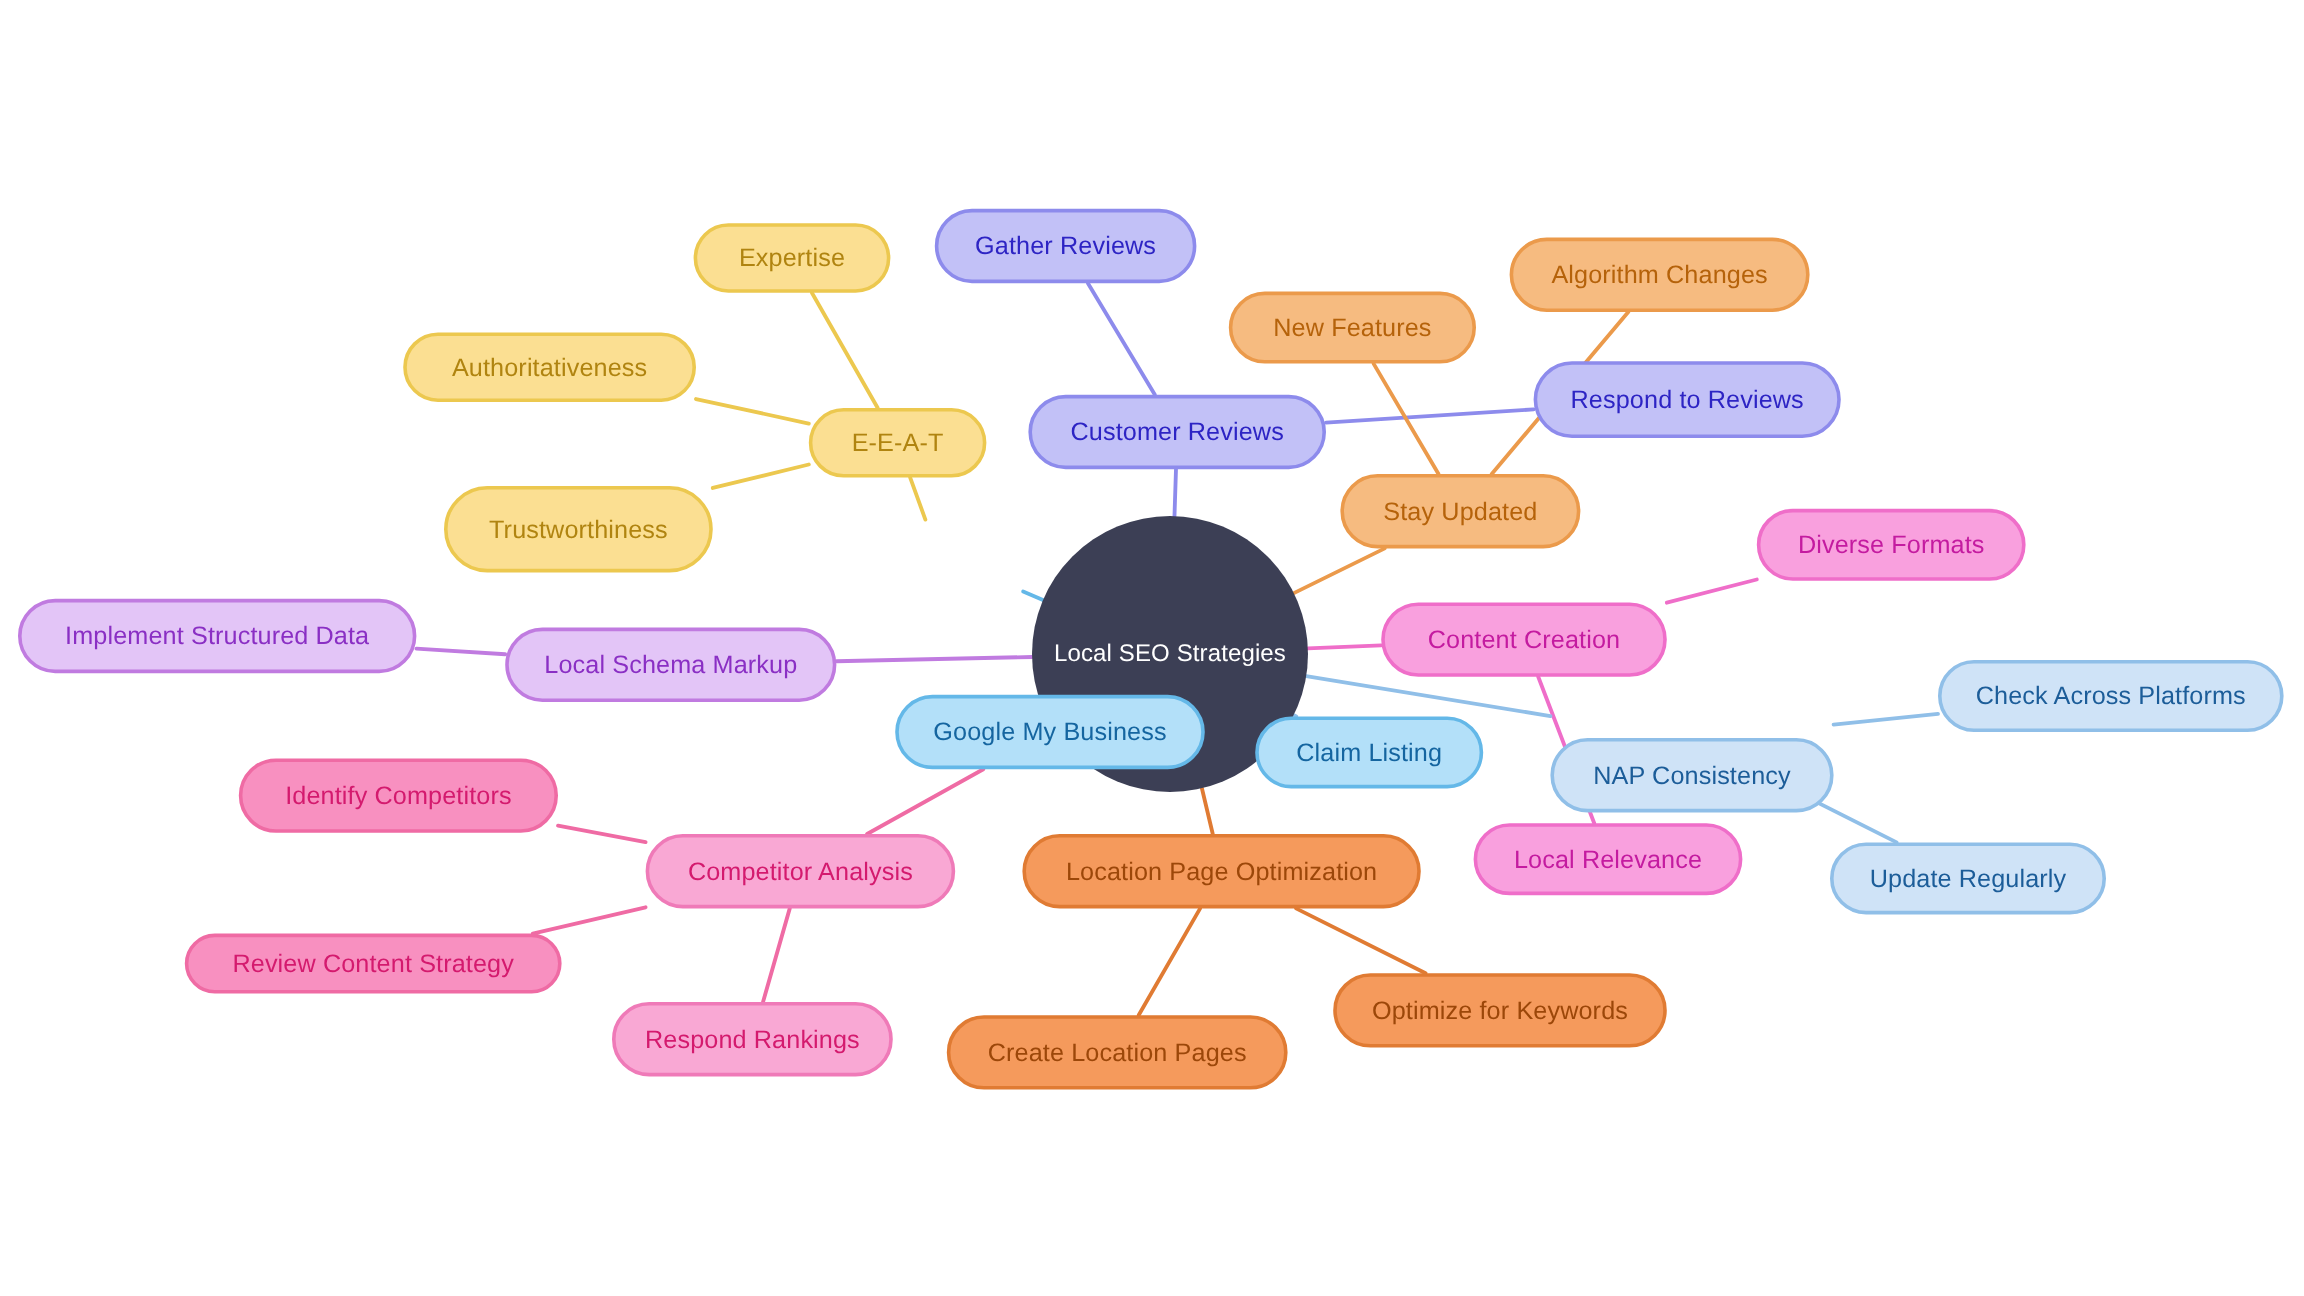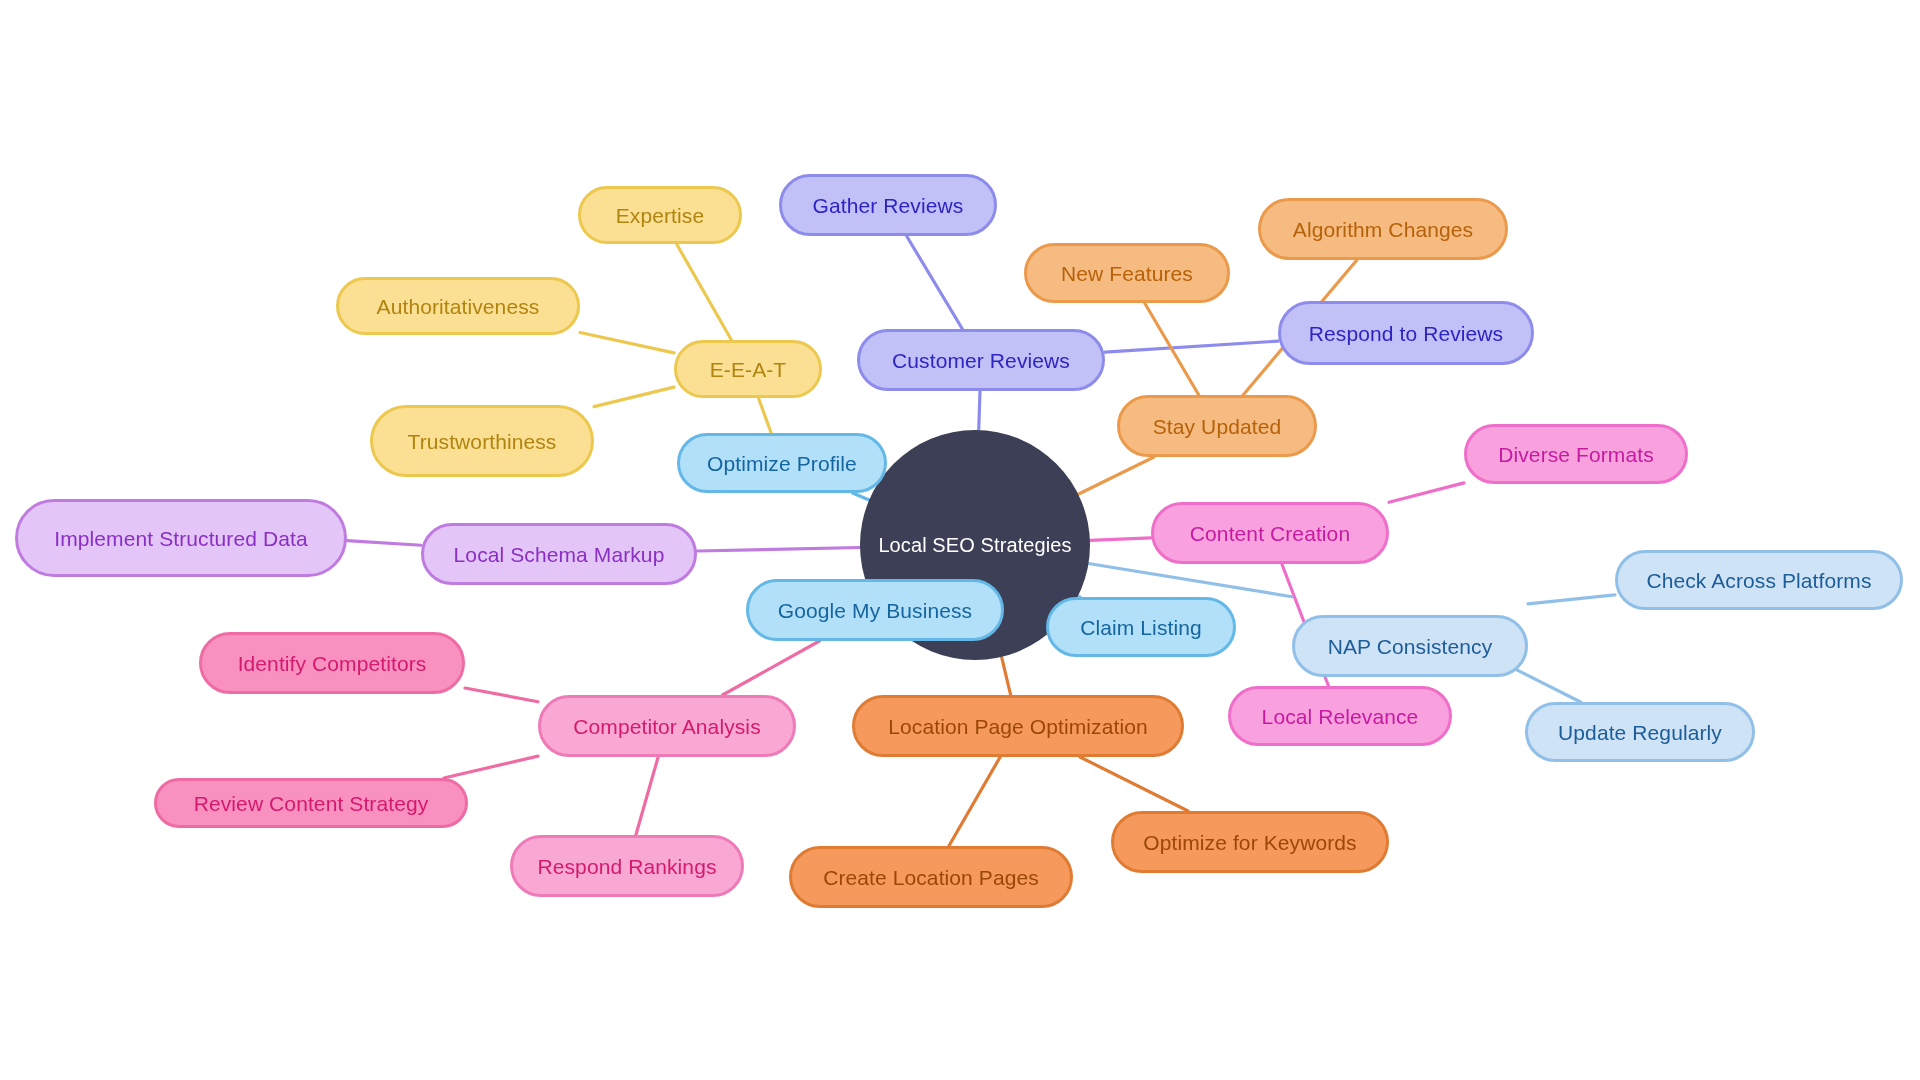--- a/index.html
+++ b/index.html
@@ -89,23 +89,20 @@
       <line x1="1000.1390728476821" y1="757" x2="948.8609271523179" y2="846" stroke="#e07b33" stroke-width="3.2" stroke-linecap="round"></line>
       <line x1="1080" y1="757" x2="1188" y2="811" stroke="#e07b33" stroke-width="3.2" stroke-linecap="round"></line>
     </svg>
   <div id="node-layer">
       <div class="node root" style="left: 860px; top: 430px; width: 230px; height: 230px; background: rgb(60, 63, 85); border-color: rgb(60, 63, 85); color: rgb(255, 255, 255); font-size: 20px;">
         <span class="node-label">Local SEO Strategies</span>
       </div>
       <div class="node" style="left: 746px; top: 579px; width: 258px; height: 62px; background: rgb(179, 224, 249); border-color: rgb(100, 184, 232); color: rgb(21, 101, 160); font-size: 21px;">
         <span class="node-label">Google My Business</span>
       </div>
-      <div class="node" style="left: 677px; top: 433px; width: 210px; height: 60px; background: rgb(179, 224, 249); border-color: rgb(100, 184, 232); color: rgb(21, 101, 160); font-size: 21px;">
-        <span class="node-label">Optimize Profile</span>
-      </div>
       <div class="node" style="left: 1046px; top: 597px; width: 190px; height: 60px; background: rgb(179, 224, 249); border-color: rgb(100, 184, 232); color: rgb(21, 101, 160); font-size: 21px;">
         <span class="node-label">Claim Listing</span>
       </div>
       <div class="node" style="left: 674px; top: 340px; width: 148px; height: 58px; background: rgb(251, 223, 146); border-color: rgb(236, 200, 79); color: rgb(176, 132, 16); font-size: 21px;">
         <span class="node-label">E-E-A-T</span>
       </div>
       <div class="node" style="left: 578px; top: 186px; width: 164px; height: 58px; background: rgb(251, 223, 146); border-color: rgb(236, 200, 79); color: rgb(176, 132, 16); font-size: 21px;">
         <span class="node-label">Expertise</span>
       </div>
       <div class="node" style="left: 336px; top: 277px; width: 244px; height: 58px; background: rgb(251, 223, 146); border-color: rgb(236, 200, 79); color: rgb(176, 132, 16); font-size: 21px;">
@@ -146,21 +143,21 @@
       </div>
       <div class="node" style="left: 1615px; top: 550px; width: 288px; height: 60px; background: rgb(207, 227, 247); border-color: rgb(144, 191, 232); color: rgb(28, 93, 153); font-size: 21px;">
         <span class="node-label">Check Across Platforms</span>
       </div>
       <div class="node" style="left: 1525px; top: 702px; width: 230px; height: 60px; background: rgb(207, 227, 247); border-color: rgb(144, 191, 232); color: rgb(28, 93, 153); font-size: 21px;">
         <span class="node-label">Update Regularly</span>
       </div>
       <div class="node" style="left: 421px; top: 523px; width: 276px; height: 62px; background: rgb(227, 197, 247); border-color: rgb(192, 123, 224); color: rgb(138, 47, 196); font-size: 21px;">
         <span class="node-label">Local Schema Markup</span>
       </div>
-      <div class="node" style="left: 15px; top: 499px; width: 332px; height: 78px; background: rgb(227, 197, 247); border-color: rgb(192, 123, 224); color: rgb(138, 47, 196); font-size: 21px;">
+      <div class="node" style="left: 15px; top: 499px; width: 332px; height: 62px; background: rgb(227, 197, 247); border-color: rgb(192, 123, 224); color: rgb(138, 47, 196); font-size: 21px;">
         <span class="node-label">Implement Structured Data</span>
       </div>
       <div class="node" style="left: 538px; top: 695px; width: 258px; height: 62px; background: rgb(249, 168, 212); border-color: rgb(239, 122, 184); color: rgb(212, 26, 110); font-size: 21px;">
         <span class="node-label">Competitor Analysis</span>
       </div>
       <div class="node" style="left: 199px; top: 632px; width: 266px; height: 62px; background: rgb(248, 144, 192); border-color: rgb(239, 107, 164); color: rgb(212, 26, 110); font-size: 21px;">
         <span class="node-label">Identify Competitors</span>
       </div>
       <div class="node" style="left: 154px; top: 778px; width: 314px; height: 50px; background: rgb(248, 144, 192); border-color: rgb(239, 107, 164); color: rgb(212, 26, 110); font-size: 21px;">
         <span class="node-label">Review Content Strategy</span>

